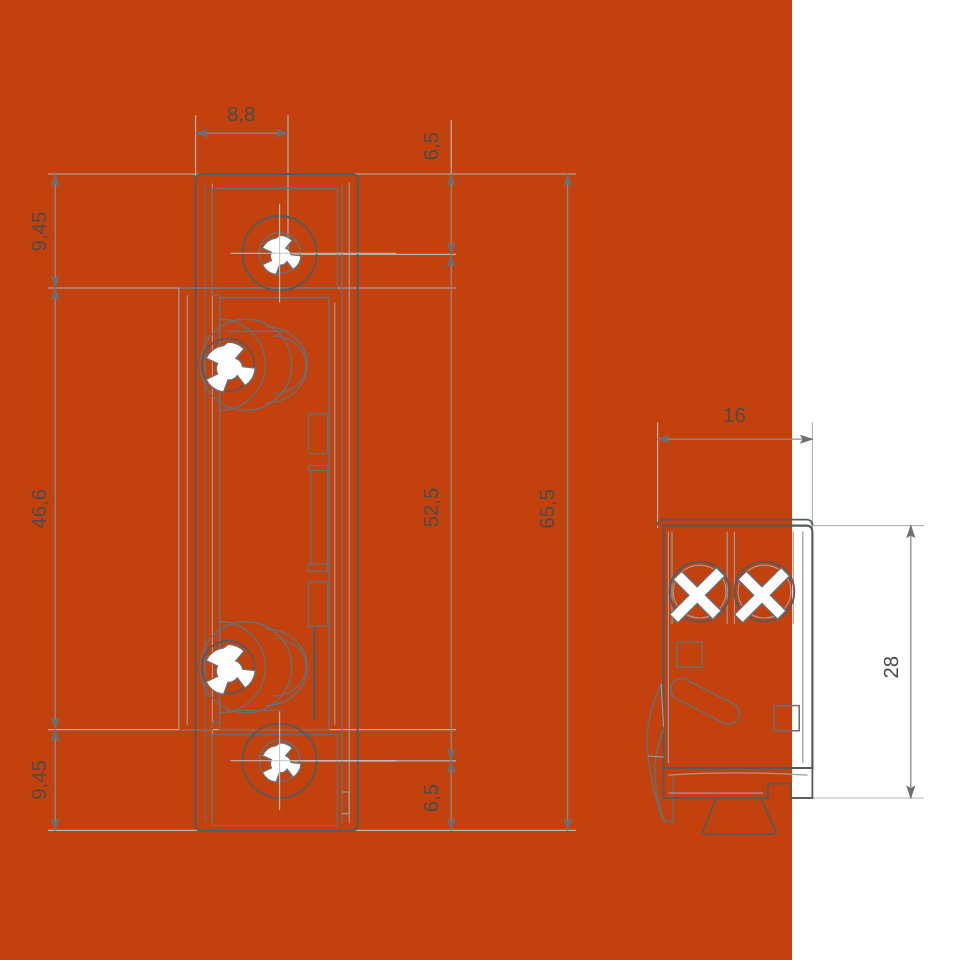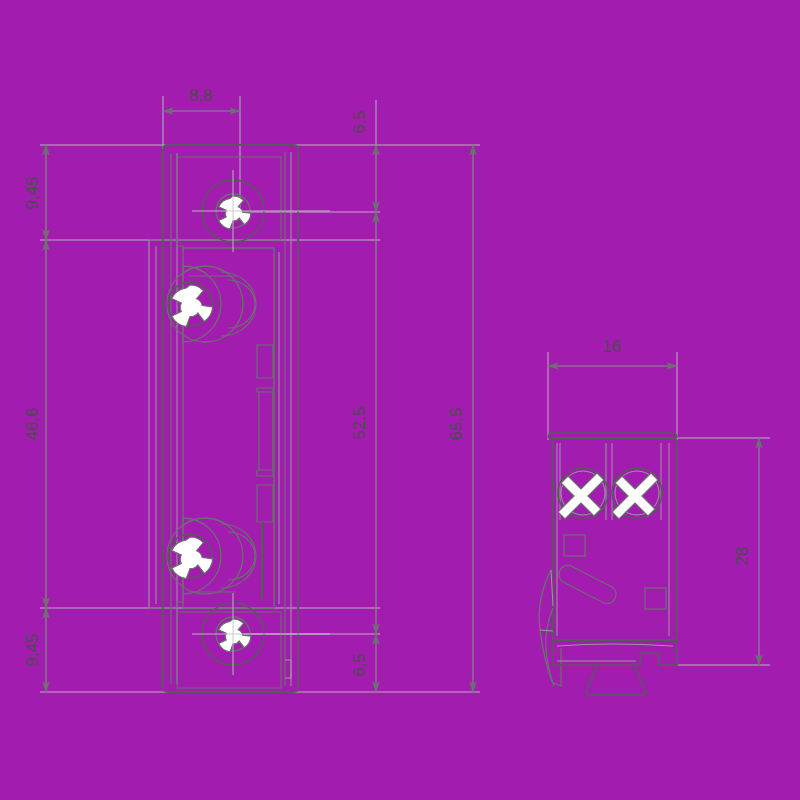--- a/index.html
+++ b/index.html
@@ -1,18 +1,18 @@
 <!DOCTYPE html>
 <html><head>
 <meta charset="utf-8">
 <style>
   html,body{margin:0;padding:0;background:#ffffff;}
   body{width:800px;height:800px;overflow:hidden;
        font-family:"Liberation Sans", sans-serif;}
-  #drawing-root{position:relative;width:800px;height:800px;background:#a21caf;}
+  #drawing-root{position:relative;width:660px;height:800px;background:#c2410c;}
   svg{display:block;}
   .dim-text{font-family:"Liberation Sans", sans-serif;font-size:17px;fill:#4c4c4c;}
 </style>
 </head>
 <body>
 
 <div id="drawing-root">
 <svg width="800" height="800" viewBox="0 0 800 800">
 
   <defs>

